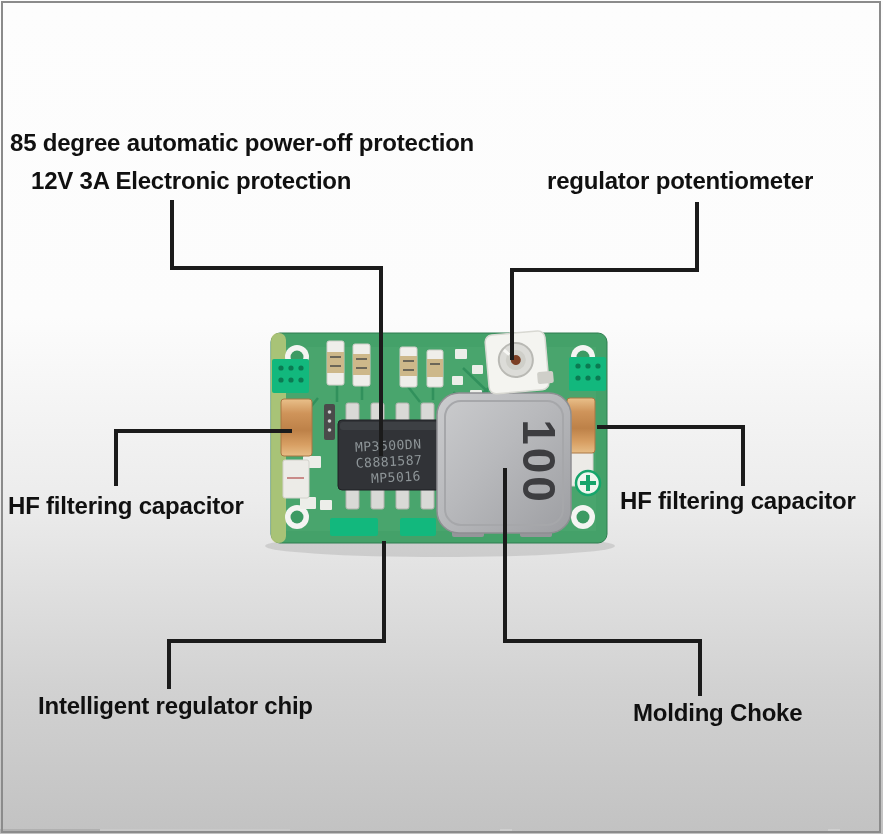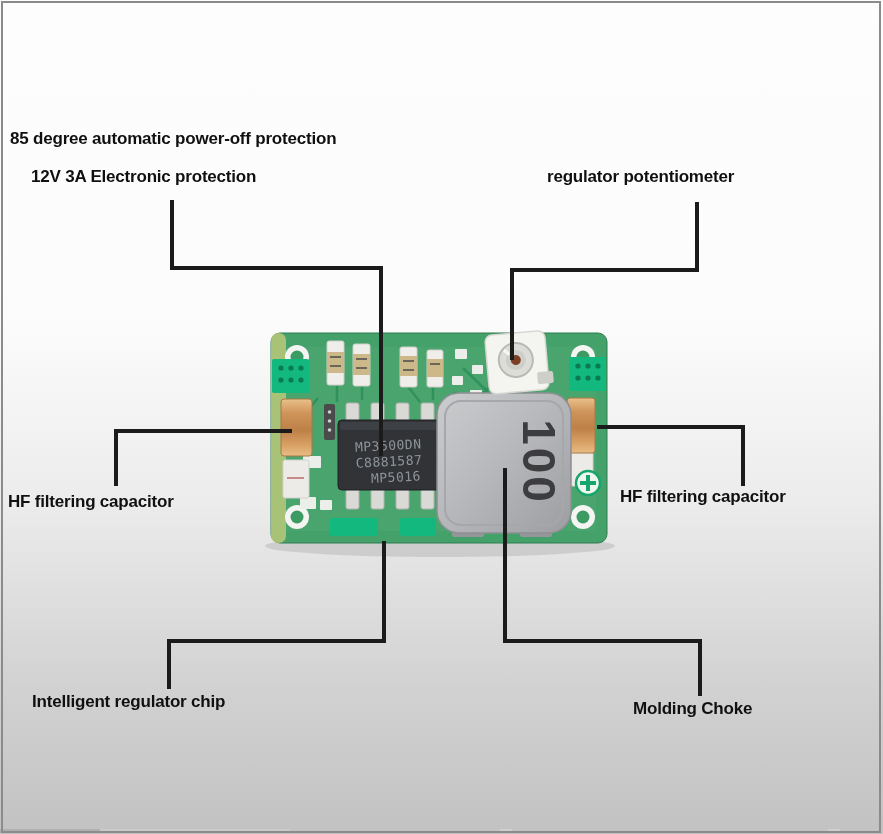--- a/index.html
+++ b/index.html
@@ -13,21 +13,21 @@
   .frame{
     position:absolute;left:1px;top:1px;right:2px;bottom:1px;
     border:2px solid #8b8b8b;
     pointer-events:none;
   }
   svg.art{position:absolute;left:0;top:0;}
   .lbl{
     position:absolute;
     white-space:nowrap;
     font-weight:bold;
-    font-size:17px;
+    font-size:24px;
     letter-spacing:-0.2px;
     color:#101010;
   }
   .strip{position:absolute;height:4px;top:829px;}
 </style>
 </head>
 <body>
 
 <div class="stage">
 
@@ -203,21 +203,21 @@
       <path d="M384,541 V641 H169 V689"></path>
       <path d="M505,468 V641 H700 V696"></path>
     </g>
   </svg>
 
   <div class="lbl" style="left:10px;top:129px;">85 degree automatic power-off protection</div>
   <div class="lbl" style="left:31px;top:167px;">12V 3A Electronic protection</div>
   <div class="lbl" style="left:547px;top:167px;">regulator potentiometer</div>
   <div class="lbl" style="left:8px;top:492px;">HF filtering capacitor</div>
   <div class="lbl" style="left:620px;top:487px;">HF filtering capacitor</div>
-  <div class="lbl" style="left:32px;top:692px;">Intelligent regulator chip</div>
+  <div class="lbl" style="left:38px;top:692px;">Intelligent regulator chip</div>
   <div class="lbl" style="left:587px;top:699px;margin-left:46px;">Molding Choke</div>
 
   <div class="strip" style="left:0;width:100px;background:#b0b0b0;"></div>
   <div class="strip" style="left:100px;width:190px;background:#c9c9c9;"></div>
   <div class="strip" style="left:500px;width:12px;background:#cfcfcf;"></div>
   <div class="strip" style="left:828px;width:12px;background:#cfcfcf;"></div>
 
   <div class="frame"></div>
 </div>
 

